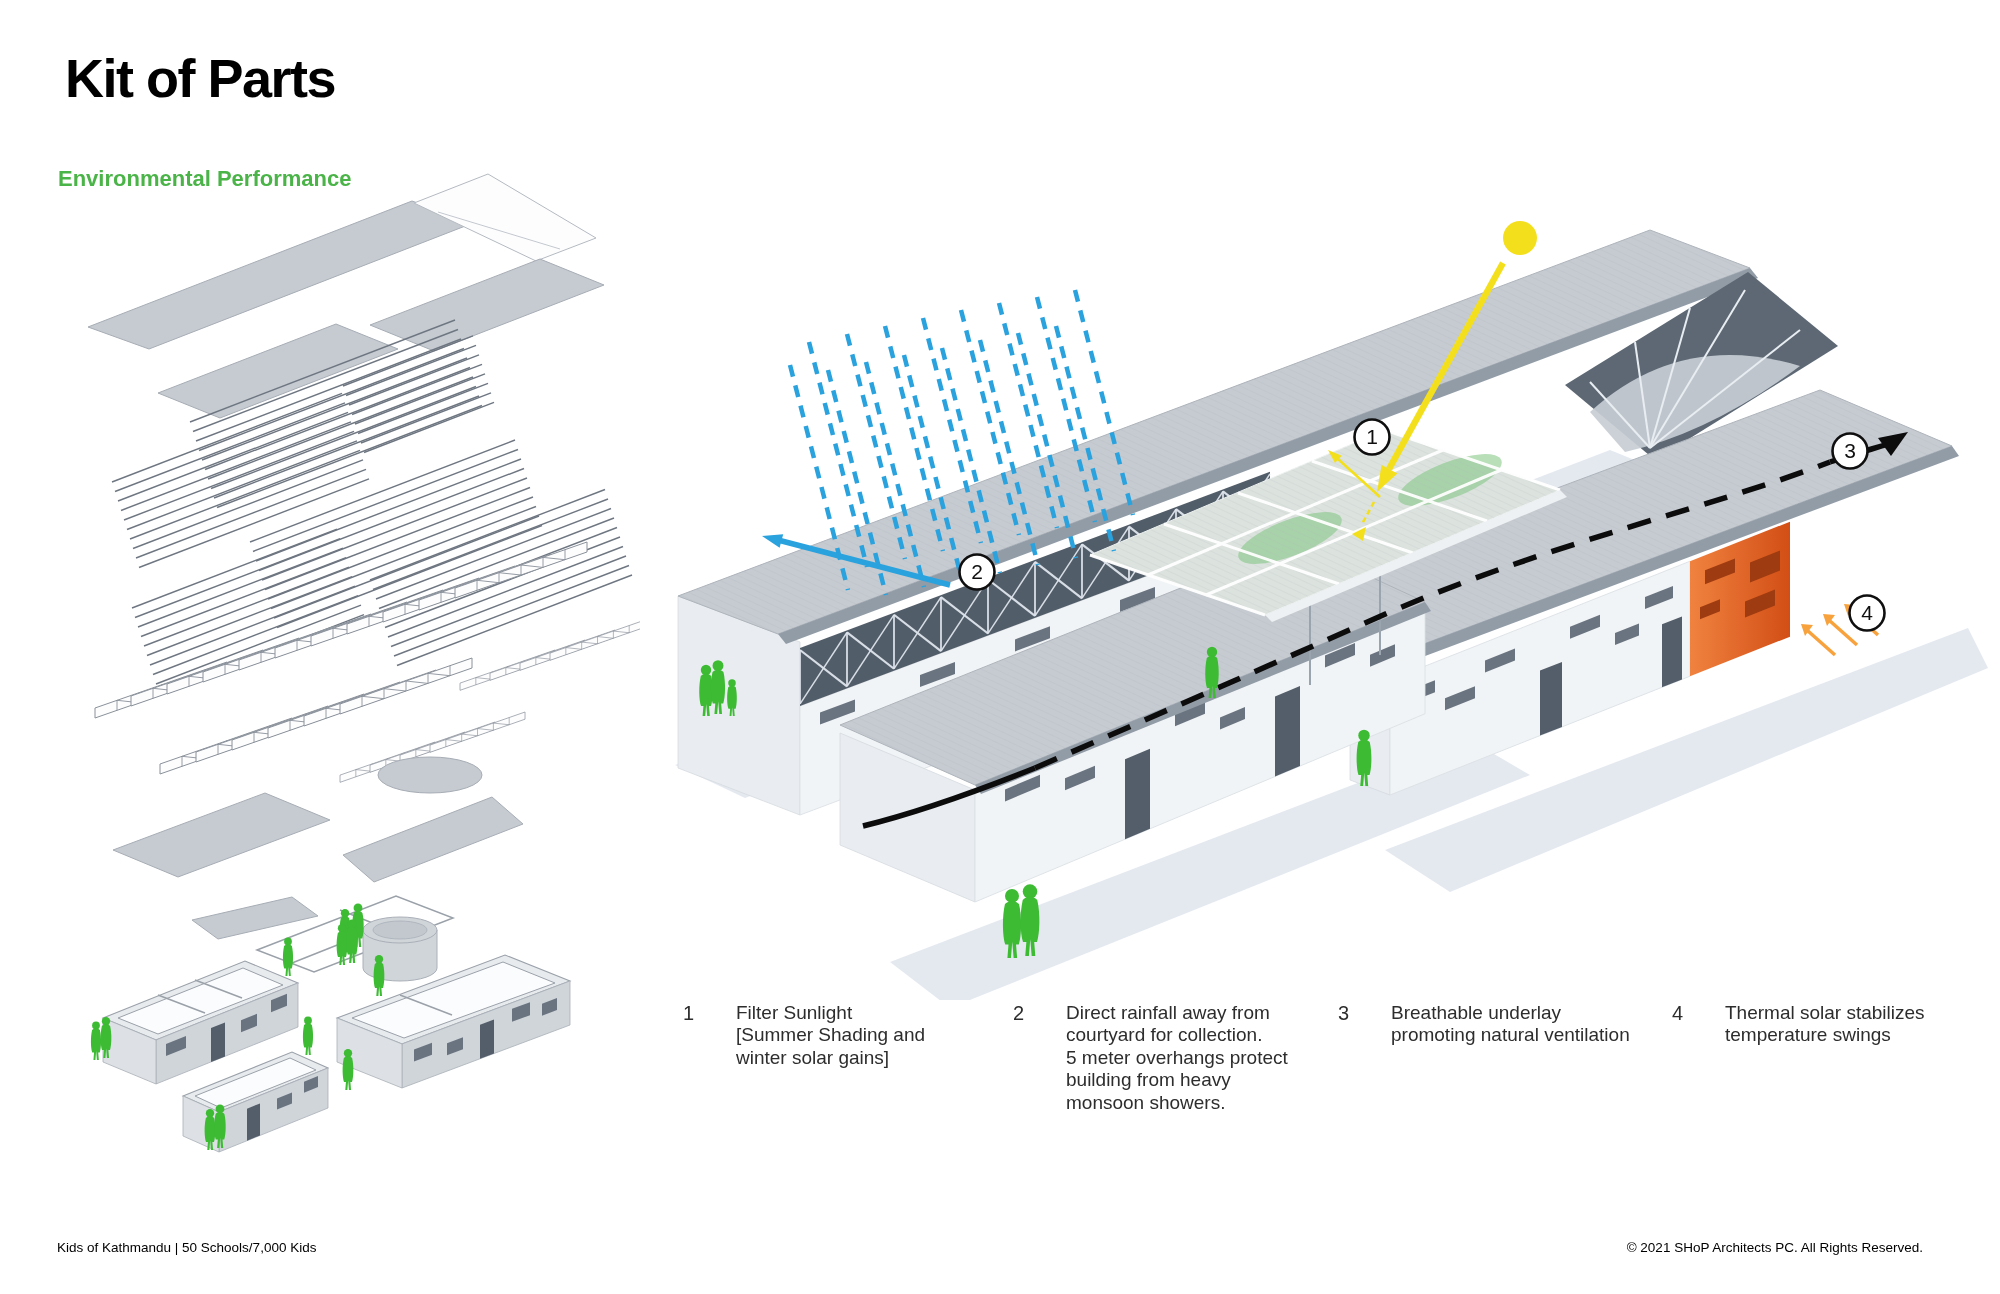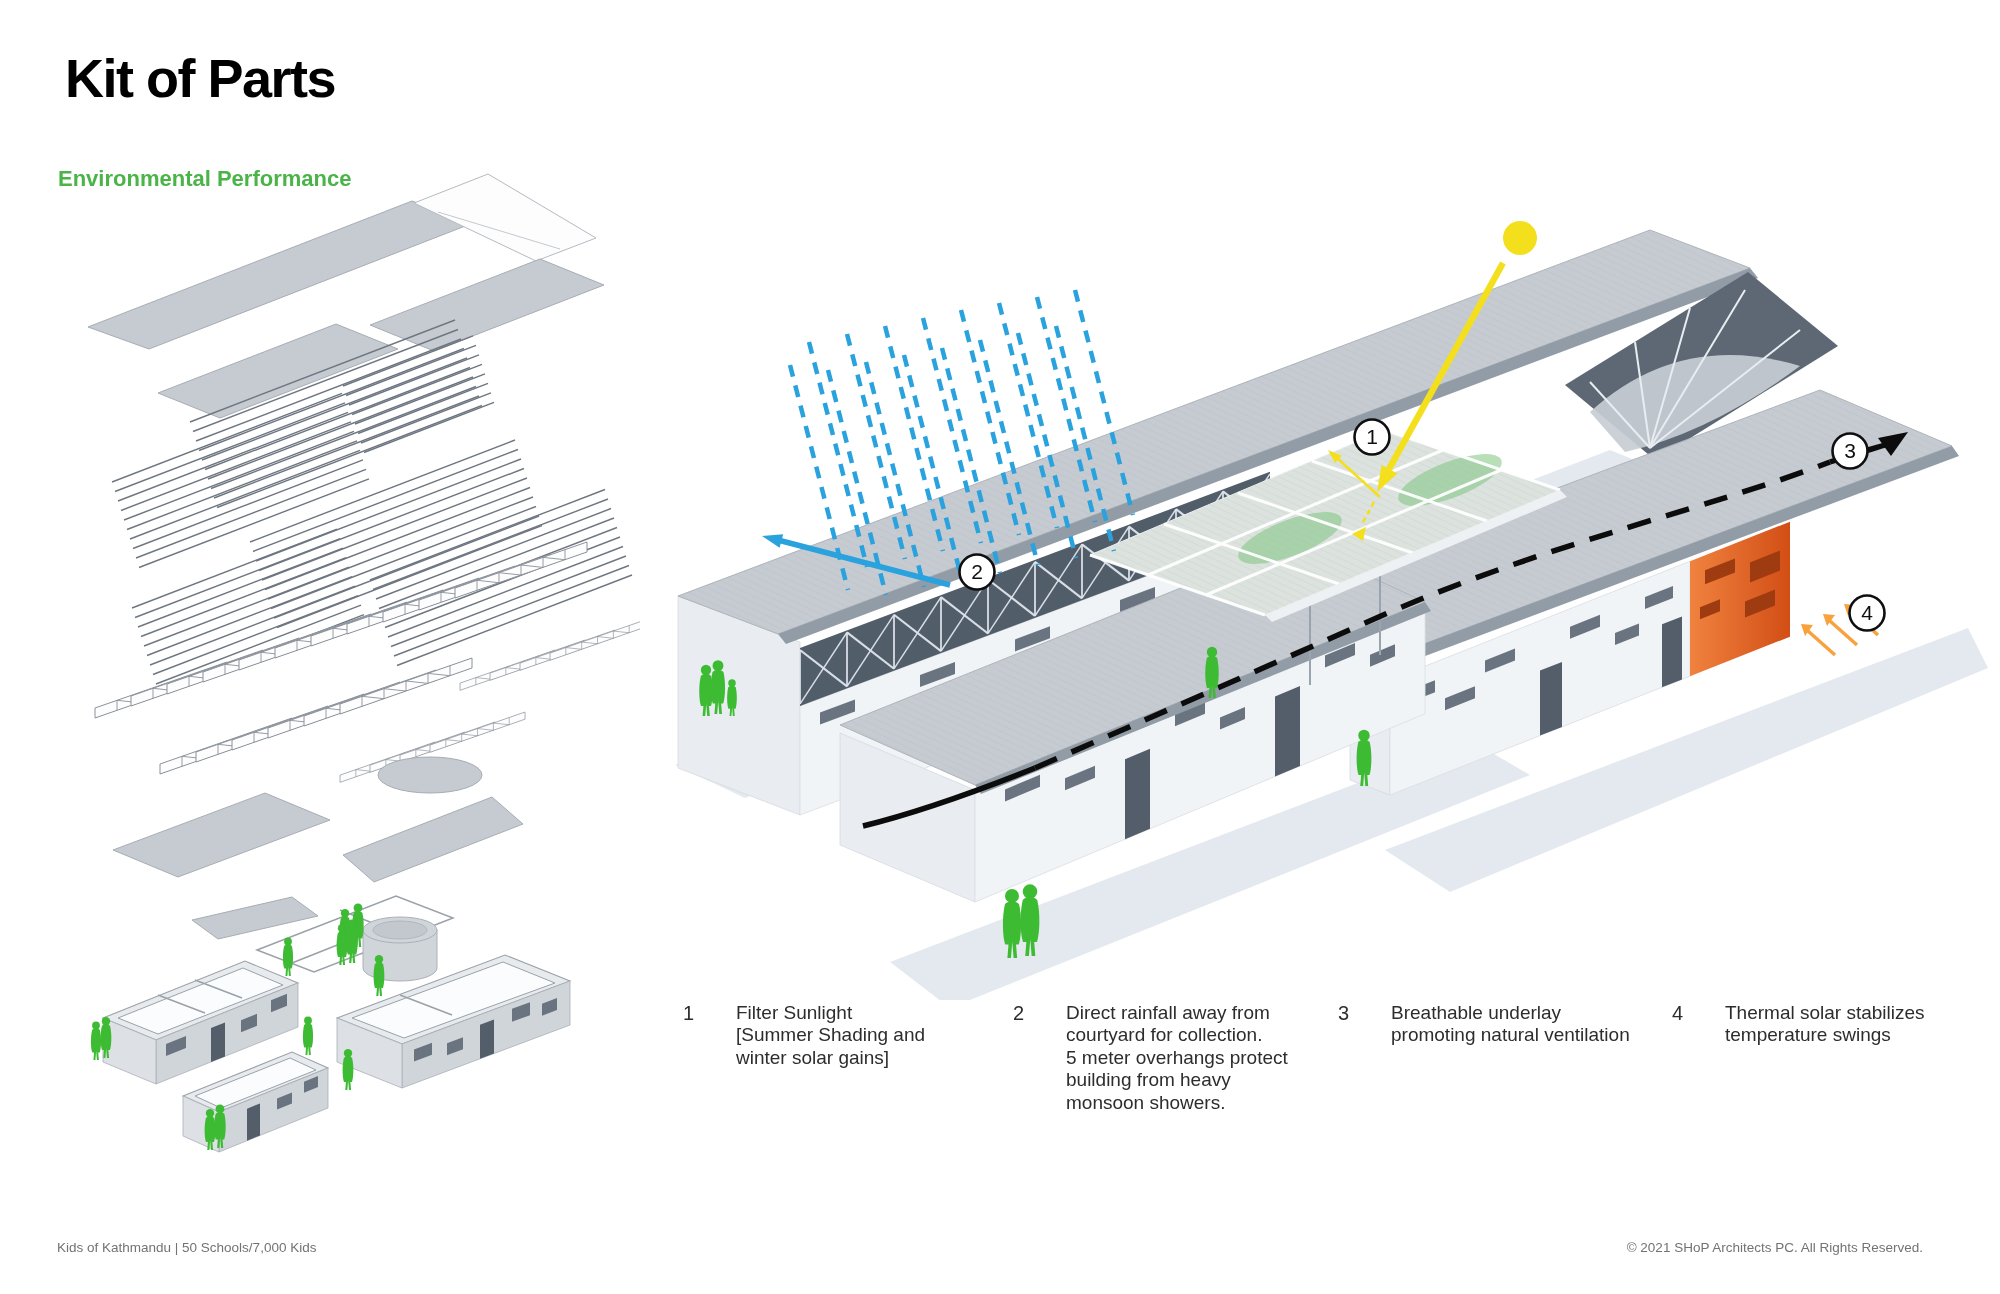--- a/index.html
+++ b/index.html
@@ -11,21 +11,21 @@
   #page-subtitle{left:58px;top:126px;font-size:22px;font-weight:bold;color:var(--accent-green);margin-top:40px;}
   
   .legend-item{top:1002px;display:flex;gap:15px;font-size:19px;line-height:1.18;color:#2d2d2d;}
   .legend-num{width:22px;font-size:20px;flex:0 0 auto;}
   .legend-text{white-space:pre-line;margin-left:16px;}
   #legend-1{left:683px;width:265px;}
   #legend-2{left:1013px;width:285px;}
   #legend-3{left:1338px;width:300px;}
   #legend-4{left:1672px;width:260px;}
   
-  .footer{top:1240px;font-size:13.5px;color:#737373;}
+  .footer{top:1240px;font-size:13.5px;color:#000000;}
   #footer-left{left:57px;}
   #footer-right{right:77px;}
   
   svg{display:block;}
   .panel{fill:#c6cbd1;stroke:#a7adb5;stroke-width:1;}
   .panel-outline{fill:#fdfdfe;stroke:#b4bac1;stroke-width:1;}
   .roof{fill:#c6cbd1;stroke:#aeb4bb;stroke-width:1;}
   .eave{fill:#929ca7;stroke:none;}
   .wallwhite{fill:#f1f4f6;stroke:#dbe0e5;stroke-width:.8;}
   .endwall{fill:#e9edf1;stroke:#d6dbe0;stroke-width:.8;}

